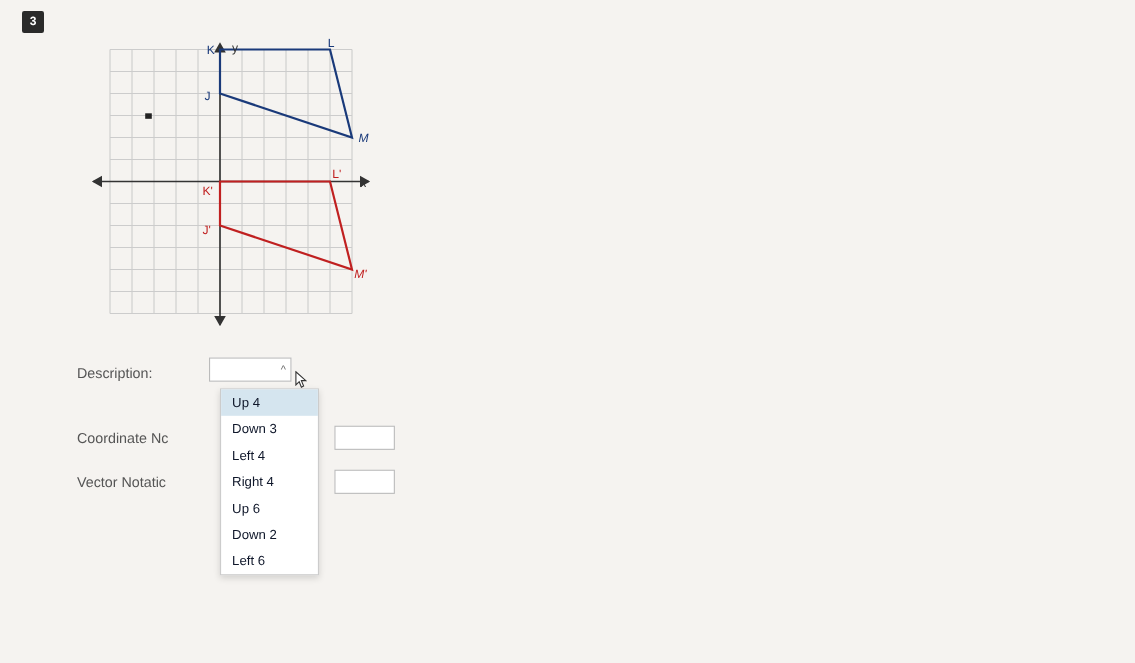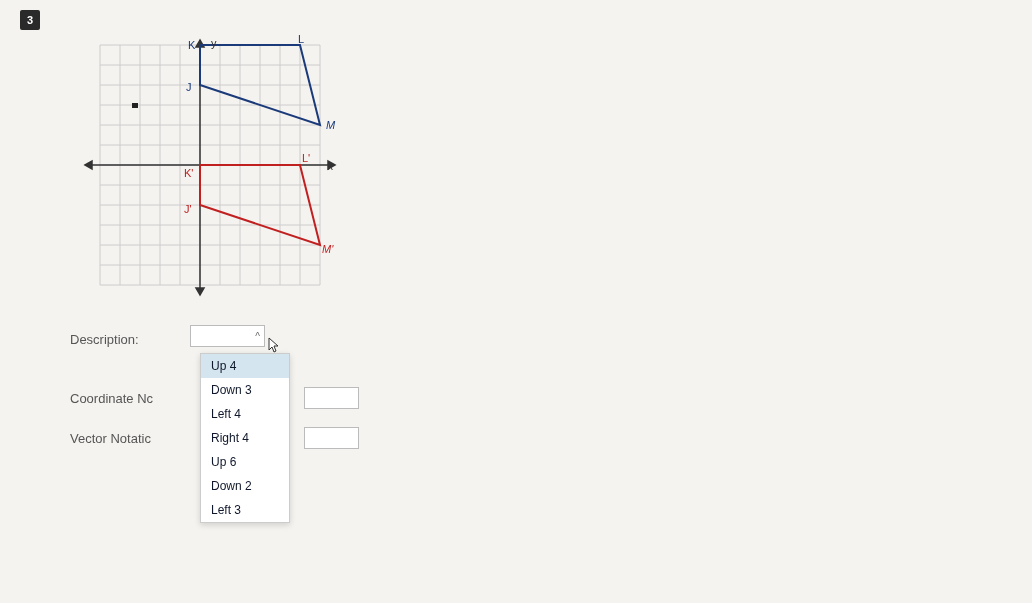--- a/index.html
+++ b/index.html
@@ -194,21 +194,21 @@
             <path d="M4 1 L4 13 L7 10 L9 15 L11 14 L9 9 L13 9 Z" fill="#fff" stroke="#333" stroke-width="1"></path>
           </svg>
       </span>
       <div class="dropdown-list">
         <div class="dropdown-item highlighted">Up 4</div>
         <div class="dropdown-item">Down 3</div>
         <div class="dropdown-item">Left 4</div>
         <div class="dropdown-item">Right 4</div>
         <div class="dropdown-item">Up 6</div>
         <div class="dropdown-item">Down 2</div>
-        <div class="dropdown-item">Left 3</div>
+        <div class="dropdown-item">Left 6</div>
       </div>
     </div>
 
     <div class="form-row secondary-row" style="margin-top:40px; margin-left:0;">
       <div class="form-label">Coordinate Nc</div>
       <div style="width:90px;"></div>
       <div class="input-field"></div>
     </div>
 
     <div class="form-row secondary-row" style="margin-left:0;">

